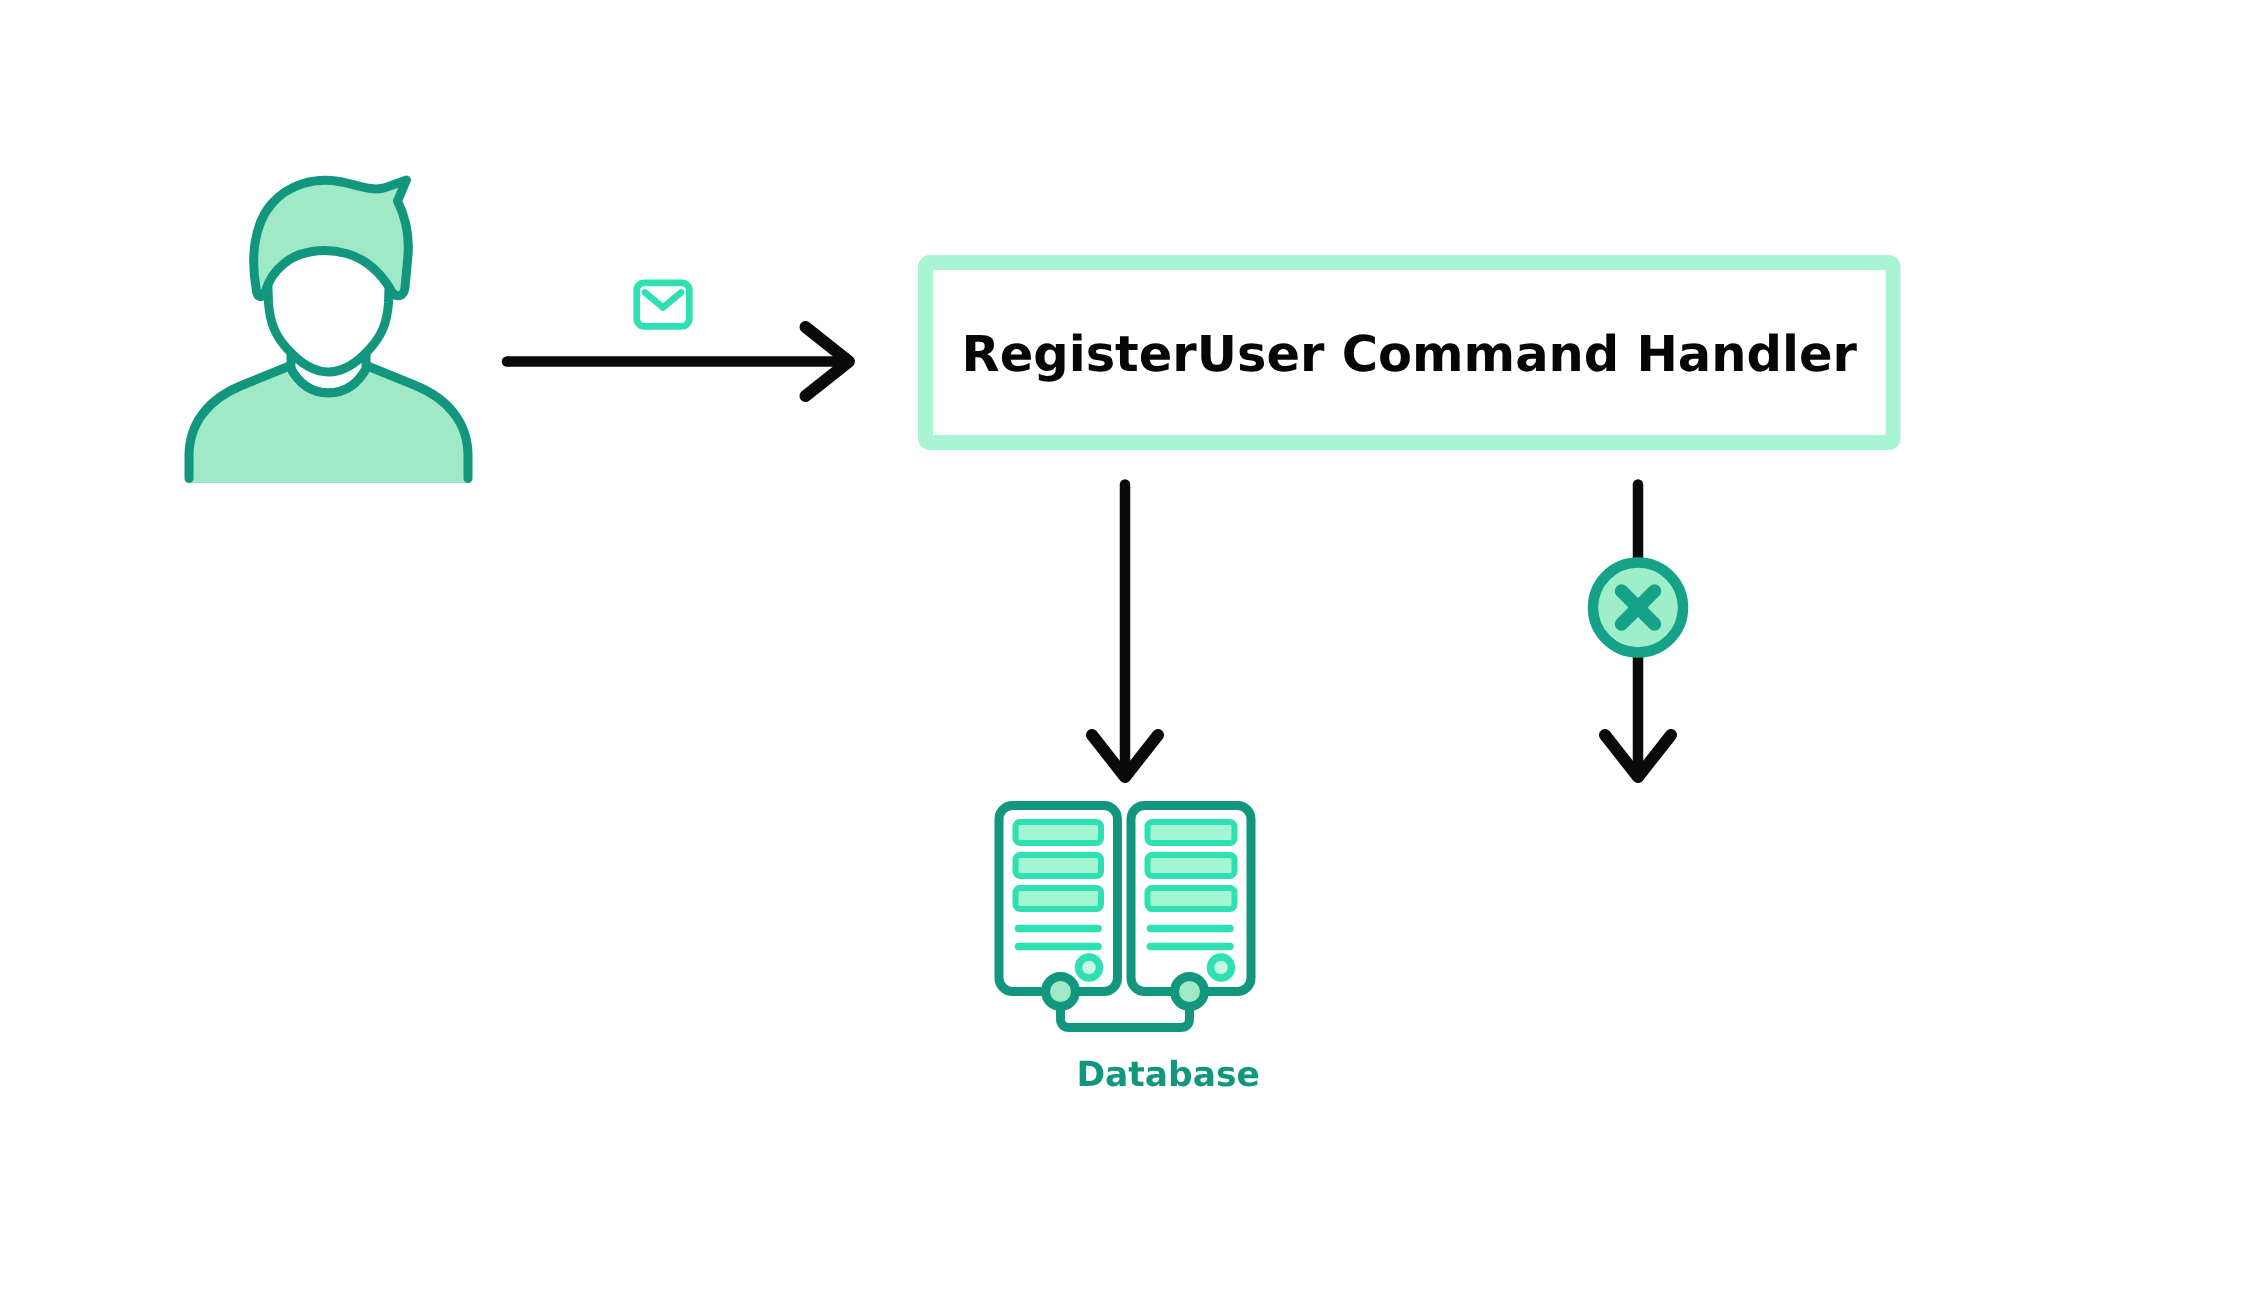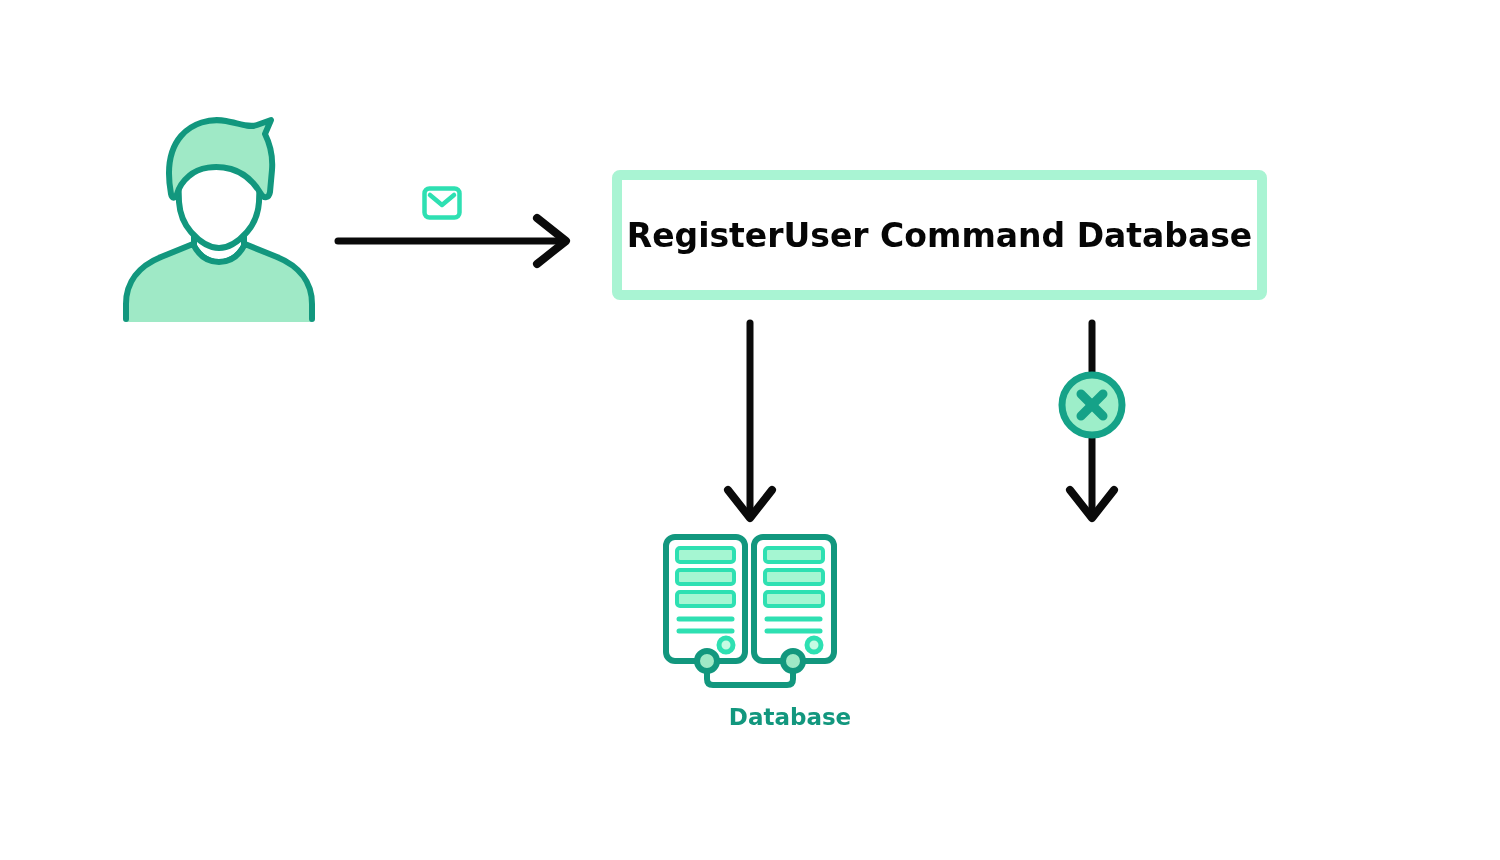--- a/index.html
+++ b/index.html
@@ -52,24 +52,24 @@
     justify-content: center;
   }
   .email-box .label {
     font-size: 33px;
     font-weight: 700;
     color: #060606;
     white-space: nowrap;
   }
 
   .db-label {
-    left: 700px;
+    left: 660px;
     top: 704px;
     width: 180px;
-    text-align: center;
+    text-align: right;
     font-size: 23px;
     font-weight: 700;
     color: #12977e;
   }
 </style>
 </head>
 <body>
 
 <div class="canvas">
 
@@ -90,21 +90,21 @@
     <rect x="3.5" y="4.5" width="35" height="29" rx="5" fill="#ffffff" stroke="#2ee0b2" stroke-width="4.5"></rect>
     <polyline points="9,11 21,21 33,11" fill="none" stroke="#2ee0b2" stroke-width="4.5" stroke-linecap="round" stroke-linejoin="round"></polyline>
   </svg>
 
   <svg class="abs" style="left:330px; top:203px;" width="245" height="76" viewBox="0 0 245 76">
     <line x1="8" y1="38" x2="231" y2="38" stroke="#0a0a0a" stroke-width="7" stroke-linecap="round"></line>
     <polyline points="207,15 236,38 207,61" fill="none" stroke="#0a0a0a" stroke-width="8" stroke-linecap="round" stroke-linejoin="round"></polyline>
   </svg>
 
   <div class="abs handler-box">
-    <span class="label">RegisterUser Command Database</span>
+    <span class="label">RegisterUser Command Handler</span>
   </div>
 
   <svg class="abs" style="left:714px; top:318px;" width="72" height="206" viewBox="0 0 72 206">
     <line x1="36" y1="5" x2="36" y2="196" stroke="#0a0a0a" stroke-width="7" stroke-linecap="round"></line>
     <polyline points="14,172 36,200 58,172" fill="none" stroke="#0a0a0a" stroke-width="8" stroke-linecap="round" stroke-linejoin="round"></polyline>
   </svg>
 
   <svg class="abs" style="left:1056px; top:318px;" width="72" height="206" viewBox="0 0 72 206">
     <line x1="36" y1="5" x2="36" y2="196" stroke="#0a0a0a" stroke-width="7" stroke-linecap="round"></line>
     <polyline points="14,172 36,200 58,172" fill="none" stroke="#0a0a0a" stroke-width="8" stroke-linecap="round" stroke-linejoin="round"></polyline>

